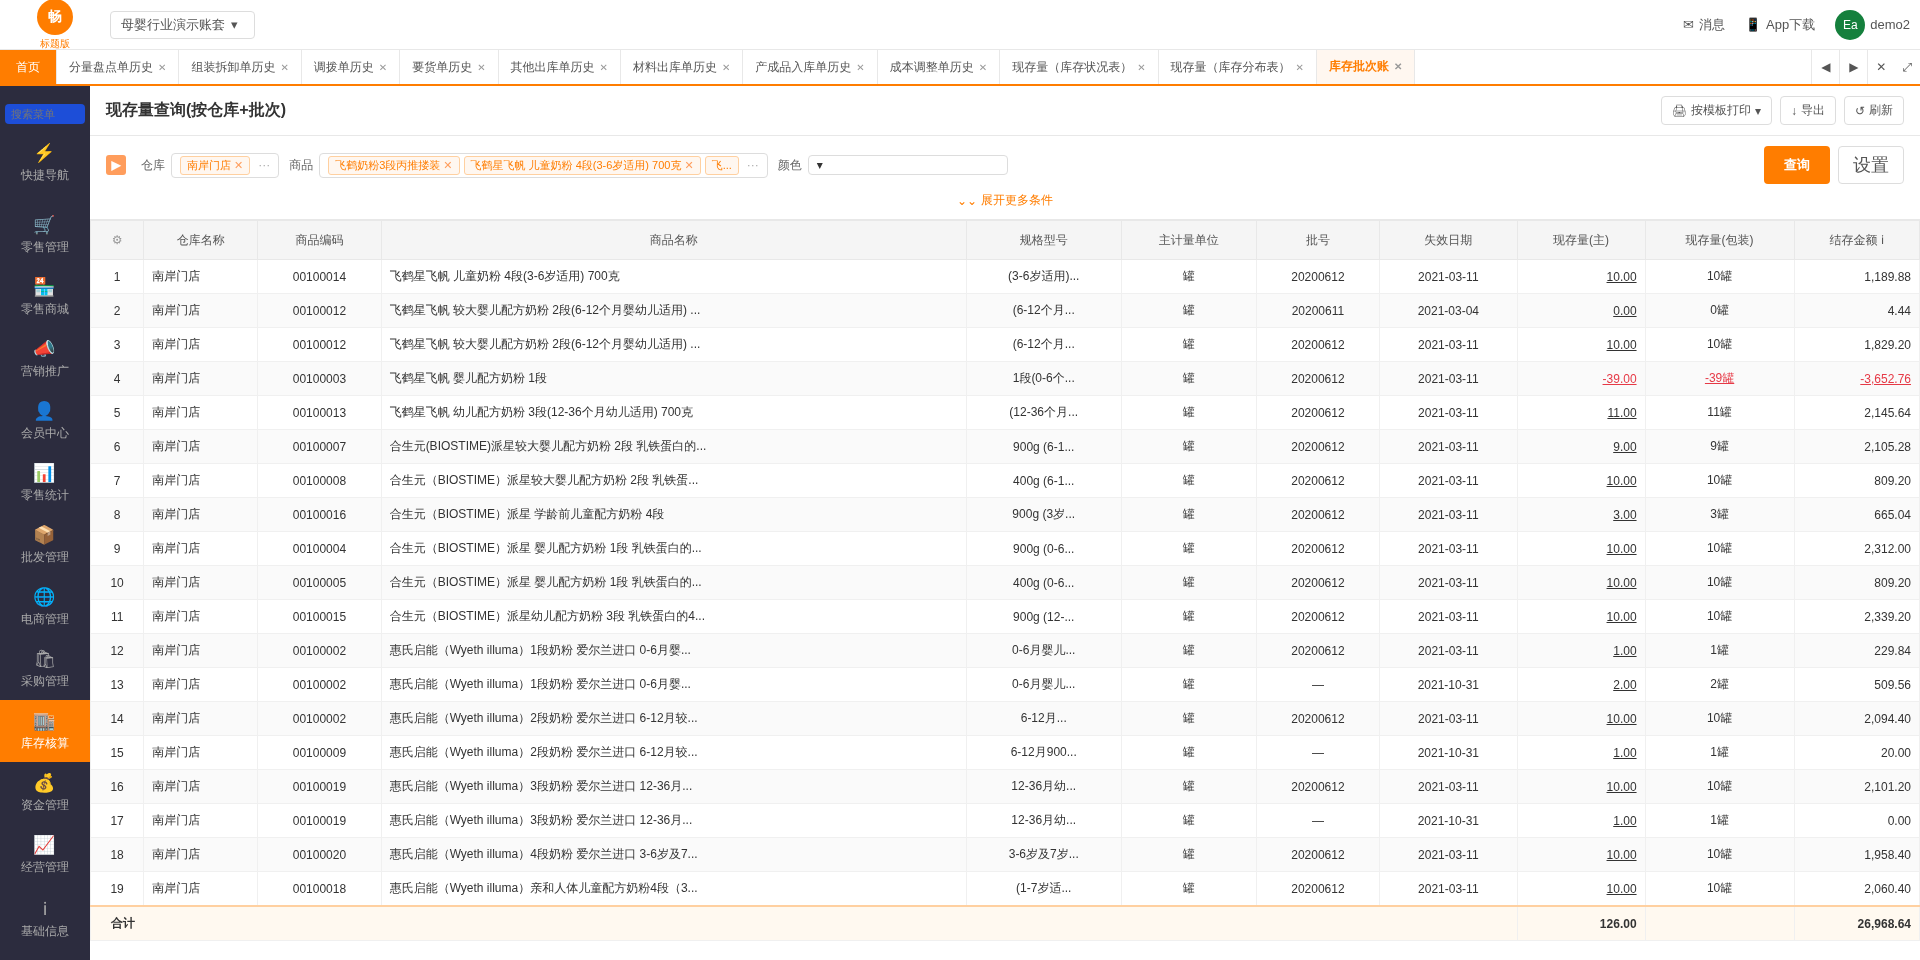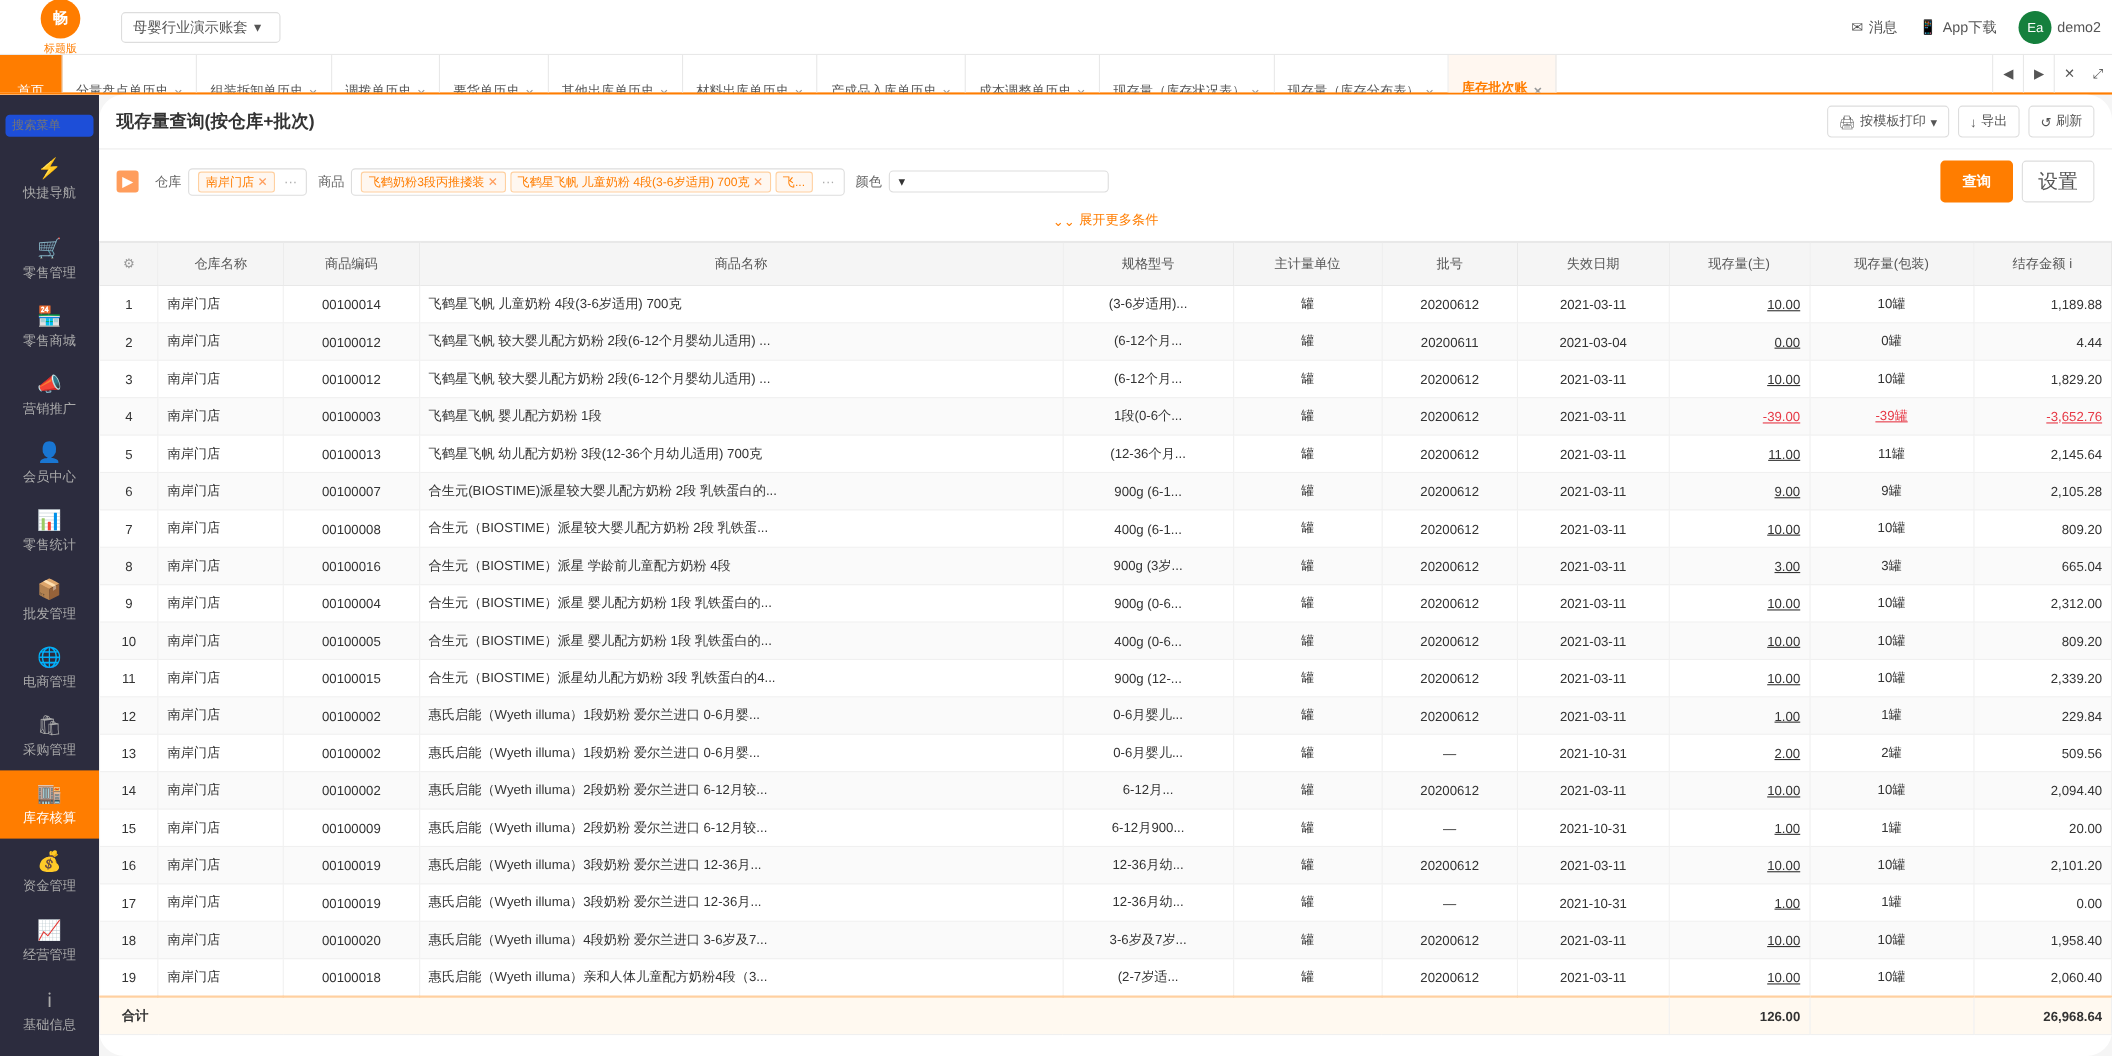--- a/index.html
+++ b/index.html
@@ -11,42 +11,42 @@
     .logo-icon { width: 36px; height: 36px; background: #ff7d00; border-radius: 50%; display: flex; align-items: center; justify-content: center; color: #fff; font-size: 14px; font-weight: bold; }
     .logo-text { font-size: 10px; color: #ff7d00; margin-top: 2px; }
     .industry-selector { display: flex; align-items: center; border: 1px solid #ddd; border-radius: 4px; padding: 4px 10px; margin-left: 10px; cursor: pointer; color: #555; font-size: 13px; }
     .industry-selector span { margin-right: 6px; }
     .top-right { margin-left: auto; display: flex; align-items: center; gap: 20px; }
     .top-right-item { display: flex; align-items: center; gap: 5px; color: #555; cursor: pointer; font-size: 13px; }
     .avatar { width: 30px; height: 30px; background: #15803d; border-radius: 50%; display: flex; align-items: center; justify-content: center; color: #fff; font-size: 12px; }
 
     
     .tab-bar { background: #fff; border-bottom: 2px solid #ff7d00; display: flex; align-items: center; overflow: hidden; height: 36px; }
-    .tab-item { display: flex; align-items: flex-end; padding: 0 12px; height: 48px; border-right: 1px solid #e8e8e8; cursor: pointer; font-size: 12px; color: #555; white-space: nowrap; flex-shrink: 0; }
+    .tab-item { display: flex; align-items: center; padding: 0 12px; height: 48px; border-right: 1px solid #e8e8e8; cursor: pointer; font-size: 12px; color: #555; white-space: nowrap; flex-shrink: 0; }
     .tab-item.active { background: #fff7f0; color: #ff7d00; font-weight: bold; border-bottom: 2px solid #ff7d00; }
     .tab-home { background: #ff7d00; color: #fff; padding: 0 16px; }
     .tab-close { margin-left: 5px; color: #999; font-size: 10px; }
     .tab-arrows { display: flex; align-items: center; margin-left: auto; border-left: 1px solid #e8e8e8; }
     .tab-arrow-btn { width: 28px; height: 36px; display: flex; align-items: center; justify-content: center; cursor: pointer; color: #555; border-right: 1px solid #e8e8e8; }
     .tab-close-all { padding: 0 8px; cursor: pointer; color: #555; }
 
     
     .main-layout { display: flex; height: calc(100vh - 86px); }
 
     
     .sidebar { width: 90px; background: #2c2c3e; display: flex; flex-direction: column; align-items: center; padding-top: 10px; overflow-y: auto; }
     .sidebar-item { width: 100%; display: flex; flex-direction: column; align-items: center; padding: 10px 5px; cursor: pointer; color: #aaa; font-size: 12px; text-align: center; }
     .sidebar-item.active { background: #ff7d00; color: #fff; }
     .sidebar-icon { font-size: 18px; margin-bottom: 3px; }
     .sidebar-search { width: 100%; padding: 8px 5px; }
     .sidebar-search input { width: 100%; background: #1d4ed8; border: none; border-radius: 4px; padding: 4px 6px; color: #ccc; font-size: 11px; outline: none; }
     .sidebar-divider { width: 60%; height: 1px; background: #444; margin: 5px 0; }
 
     
-    .content { flex: 1; overflow: hidden; display: flex; flex-direction: column; border-radius: 23px; }
+    .content { flex: 1; overflow: hidden; display: flex; flex-direction: column; }
     .page-header { background: #fff; padding: 10px 16px; display: flex; align-items: center; justify-content: space-between; border-bottom: 1px solid #e8e8e8; }
     .page-title { font-size: 16px; font-weight: bold; color: #333; }
     .page-actions { display: flex; align-items: center; gap: 8px; }
     .btn-template { display: flex; align-items: center; gap: 4px; border: 1px solid #ddd; border-radius: 4px; padding: 5px 10px; cursor: pointer; font-size: 12px; color: #555; background: #fff; }
     .btn-export { display: flex; align-items: center; gap: 4px; border: 1px solid #ddd; border-radius: 4px; padding: 5px 10px; cursor: pointer; font-size: 12px; color: #555; background: #fff; }
     .btn-refresh { display: flex; align-items: center; gap: 4px; border: 1px solid #ddd; border-radius: 4px; padding: 5px 10px; cursor: pointer; font-size: 12px; color: #555; background: #fff; }
 
     
     .filter-area { background: #fff; padding: 10px 16px; border-bottom: 1px solid #e8e8e8; }
     .filter-row { display: flex; align-items: center; gap: 10px; flex-wrap: wrap; }
@@ -553,21 +553,21 @@
     <td>2021-03-11</td>
     <td class="num"><span class="underline-num">10.00</span></td>
     <td><span class="">10罐</span></td>
     <td class="num"><span class="">1,958.40</span></td>
   </tr>
             <tr>
     <td>19</td>
     <td class="left">南岸门店</td>
     <td>00100018</td>
     <td class="left">惠氏启能（Wyeth illuma）亲和人体儿童配方奶粉4段（3...</td>
-    <td>(2-7岁适...</td>
+    <td>(1-7岁适...</td>
     <td>罐</td>
     <td>20200612</td>
     <td>2021-03-11</td>
     <td class="num"><span class="underline-num">10.00</span></td>
     <td><span class="">10罐</span></td>
     <td class="num"><span class="">2,060.40</span></td>
   </tr>
             <tr class="summary-row">
   <td colspan="8" class="left" style="font-weight:bold; padding-left:20px;">合计</td>
   <td class="num">126.00</td>

